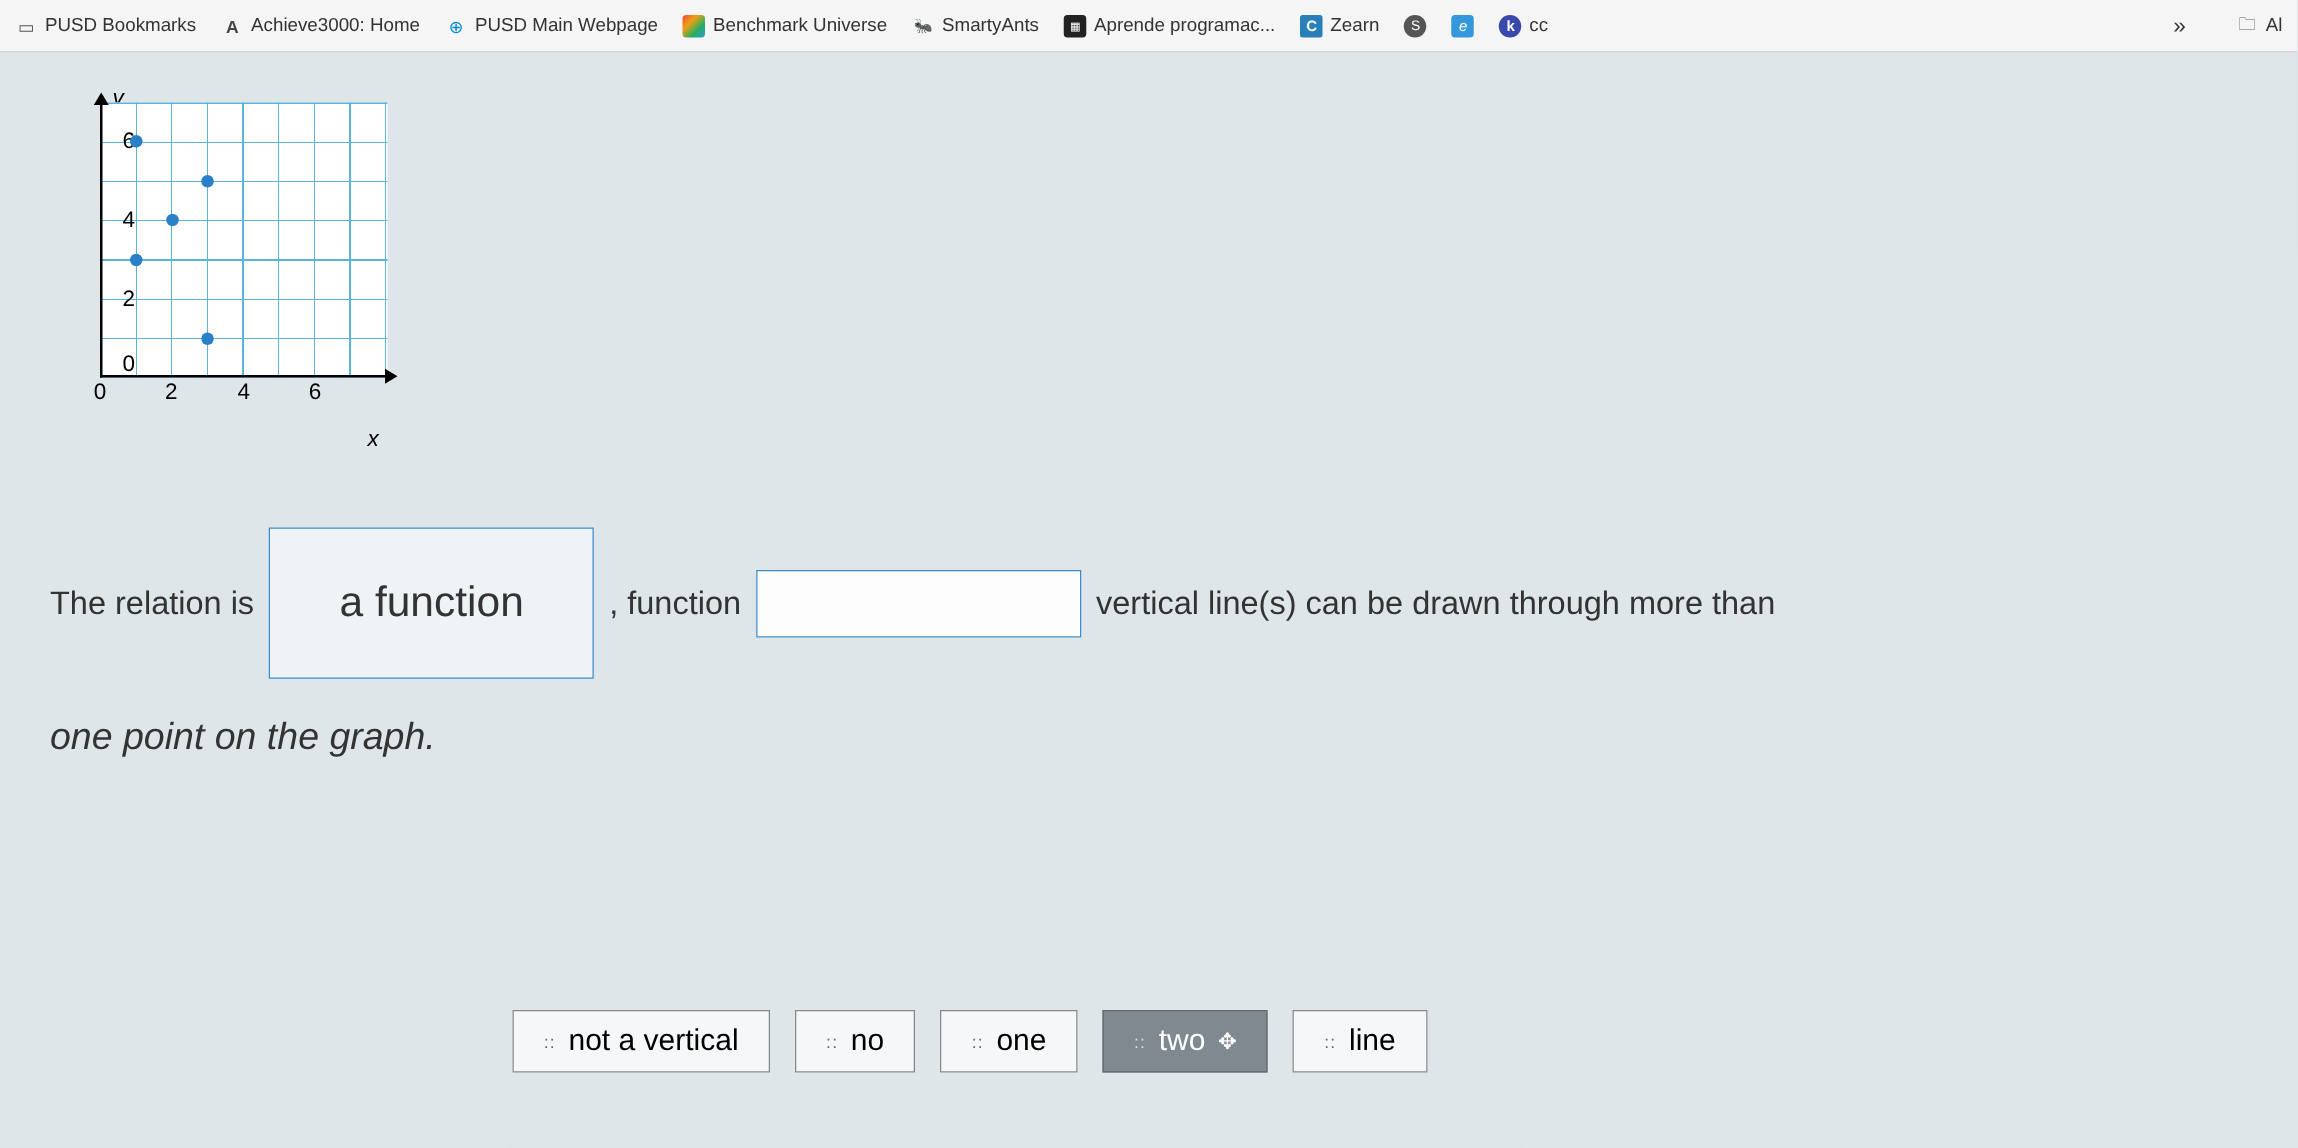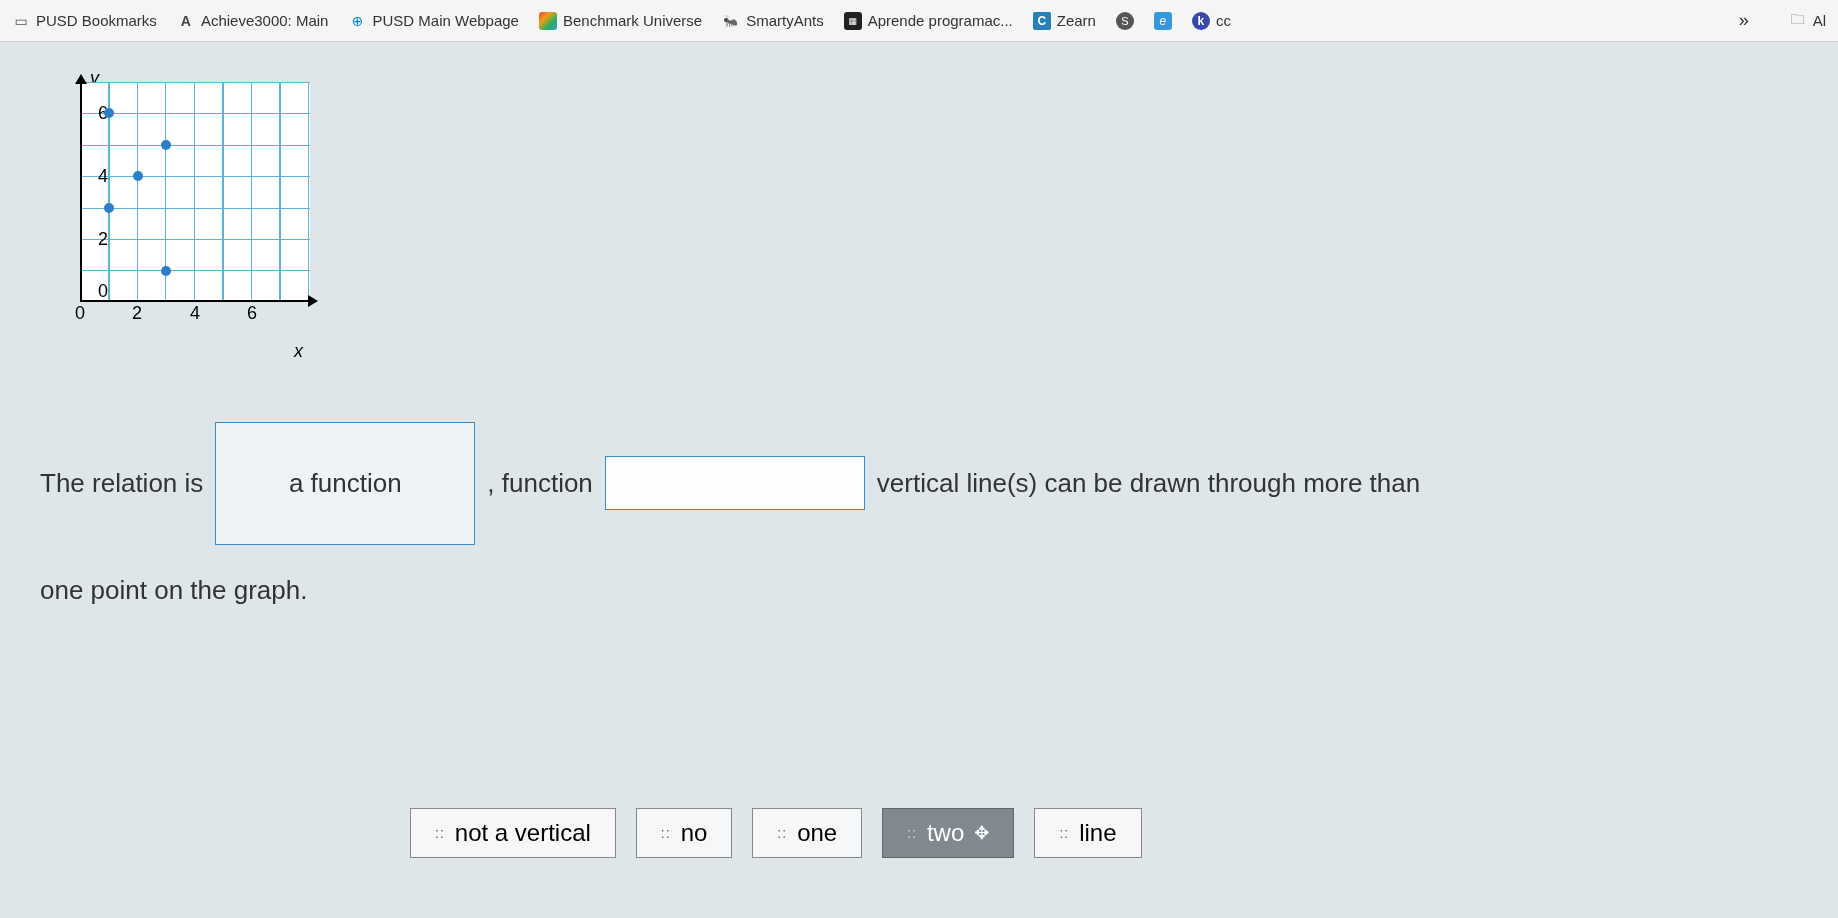--- a/index.html
+++ b/index.html
@@ -111,32 +111,32 @@
       display: flex;
       flex-wrap: wrap;
       align-items: center;
       gap: 12px;
       max-width: 1600px;
     }
     .sentence-text { white-space: nowrap; }
     .blank-filled {
       border: 1px solid #3a8bc9;
       background: #eef3f5;
-      padding: 24px 40px;
-      font-size: 26px;
+      padding: 12px 40px;
+      font-size: 34px;
       min-width: 260px;
       text-align: center;
     }
     .blank-empty {
       border: 1px solid #3a8bc9;
       background: #fdfdfd;
       min-width: 260px;
       height: 54px;
     }
-    .line2 { margin-top: 30px; font-size: 26px; color: #333; }
+    .line2 { margin-top: 30px; font-size: 30px; color: #333; font-style: italic; }
     .answer-bank {
       position: absolute;
       bottom: 60px;
       left: 410px;
       display: flex;
       gap: 20px;
       align-items: center;
     }
     .answer-tile {
       border: 1px solid #888;
@@ -167,21 +167,21 @@
 </head>
 <body>
 
 <div class="bookmarks-bar">
   <div class="bookmark-item">
     <span class="bookmark-icon icon-pusd">▭</span>
     <span>PUSD Bookmarks</span>
   </div>
   <div class="bookmark-item">
     <span class="bookmark-icon icon-a">A</span>
-    <span>Achieve3000: Main</span>
+    <span>Achieve3000: Home</span>
   </div>
   <div class="bookmark-item">
     <span class="bookmark-icon icon-pusdweb">⊕</span>
     <span>PUSD Main Webpage</span>
   </div>
   <div class="bookmark-item">
     <span class="bookmark-icon icon-benchmark"></span>
     <span>Benchmark Universe</span>
   </div>
   <div class="bookmark-item">

